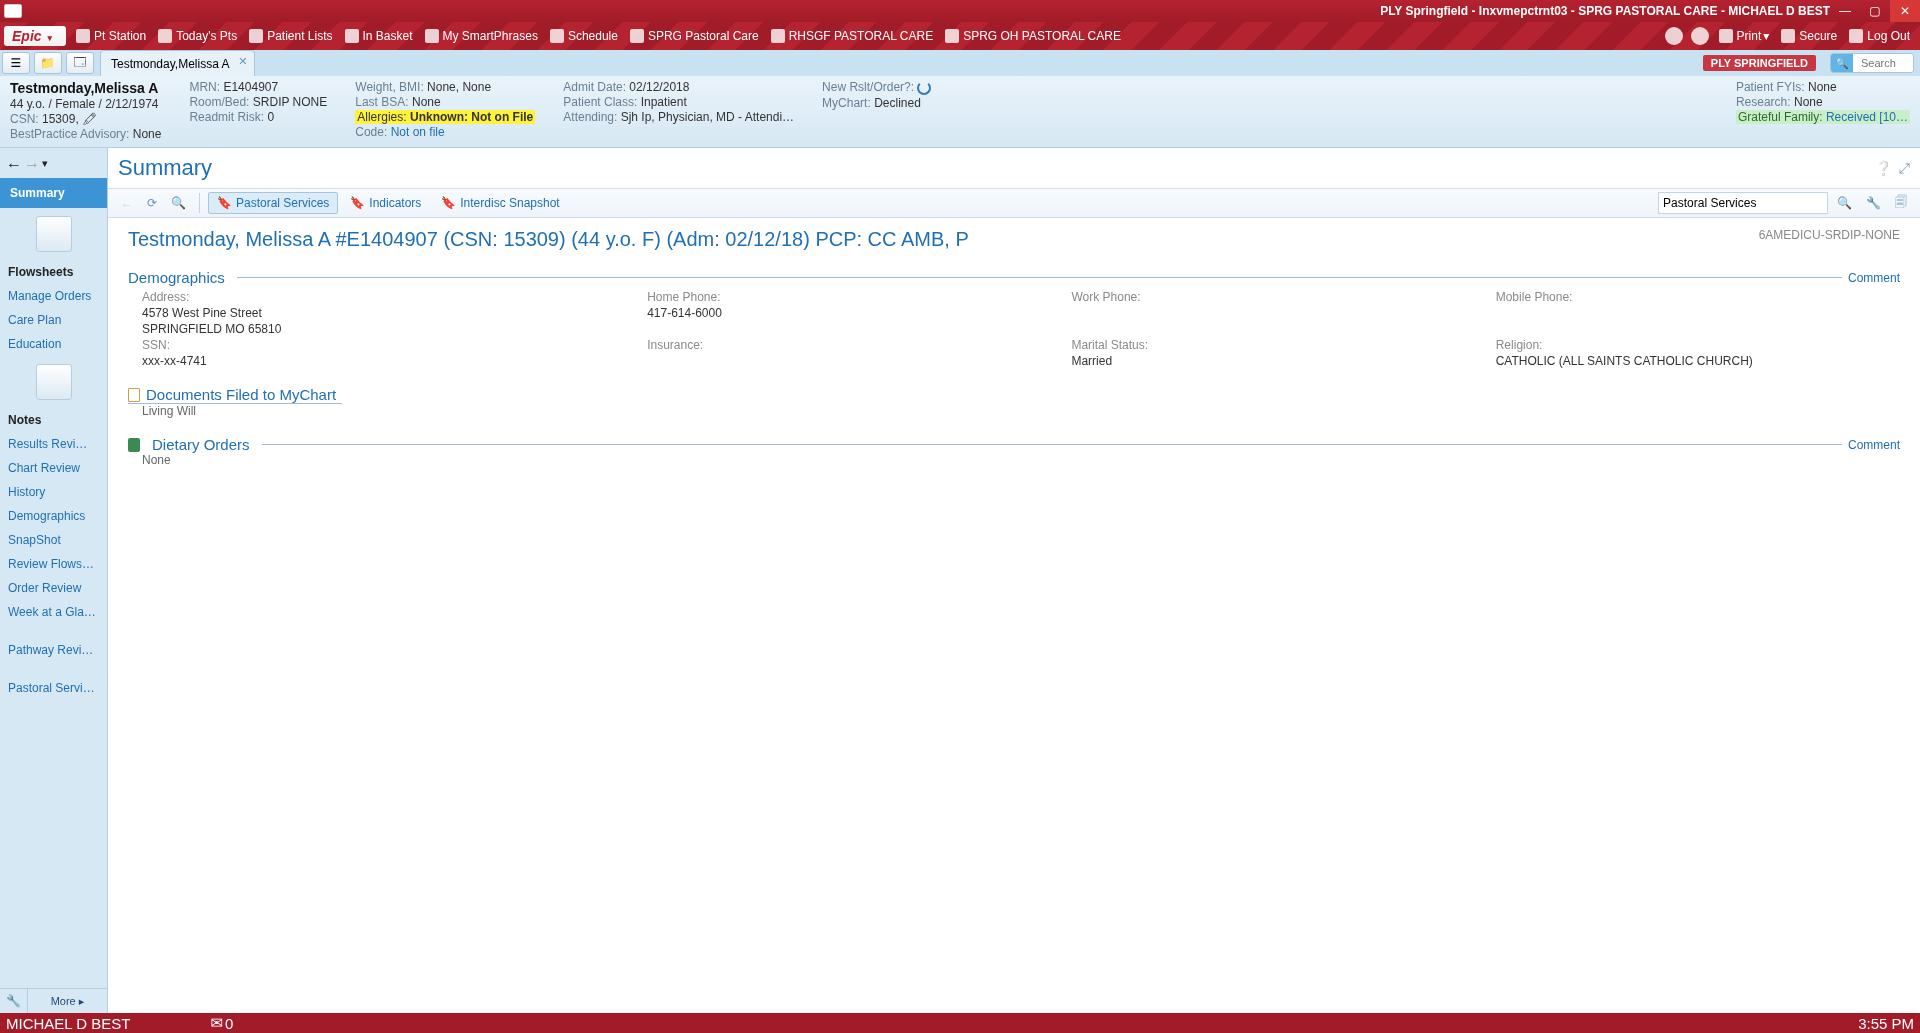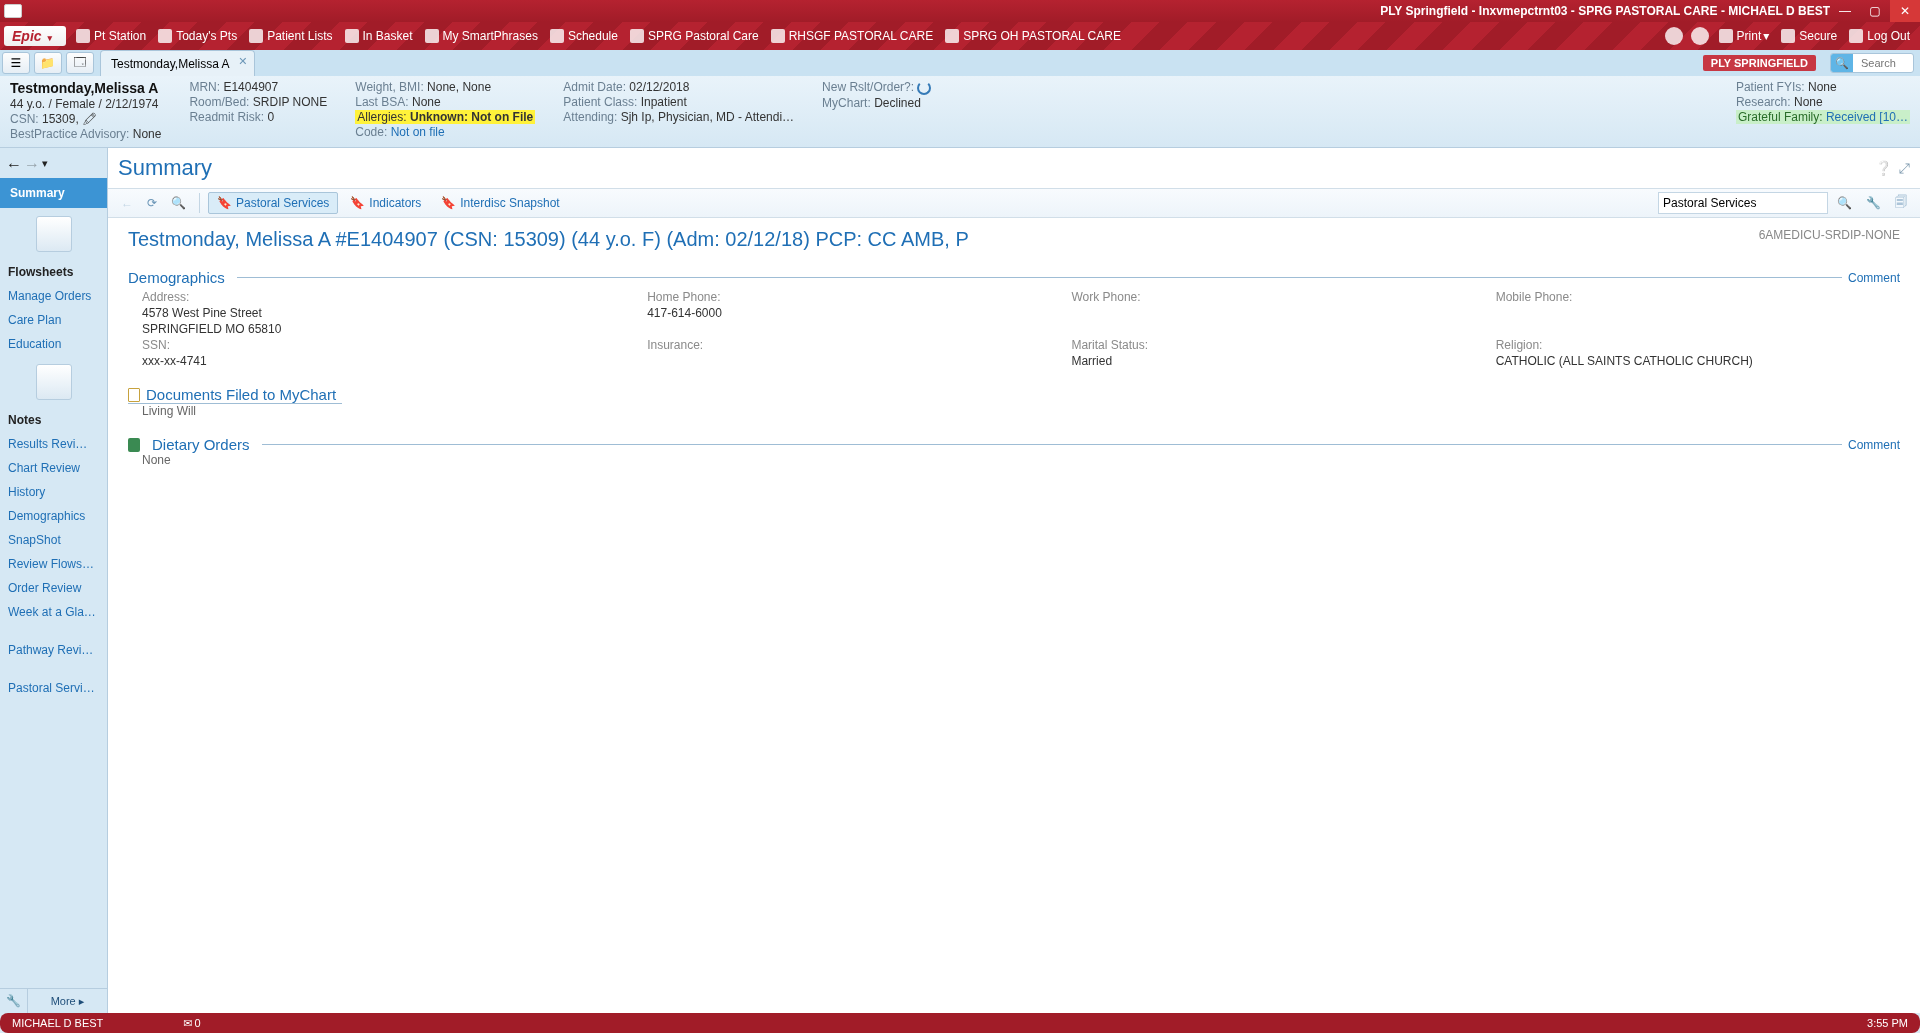--- a/index.html
+++ b/index.html
@@ -82,21 +82,21 @@
 .rsect .ruleline h3{border-bottom:none;}
 .rsect .ruleline .hr{flex:1;border-top:1px solid #9fbdd5;}
 .rsect .comment{color:#1f6fb5;font-size:12px;cursor:pointer;}
 .demogrid{display:grid;grid-template-columns:1.2fr 1fr 1fr 1fr;column-gap:20px;row-gap:2px;font-size:12px;margin-top:4px;padding-left:14px;}
 .demogrid .glabel{color:#8a8a8a;}
 .doclist{font-size:12px;padding-left:14px;color:#666;}
 .doc-icon{display:inline-block;width:12px;height:14px;border:1px solid #c7a23e;border-radius:1px;margin-right:6px;vertical-align:-2px;}
 .diet-icon{display:inline-block;width:12px;height:14px;background:#3a8a52;border-radius:2px;margin-right:6px;vertical-align:-2px;}
 
 
-.footer{background:#a11c28;height:20px;color:#fff;font-size:11px;display:flex;align-items:center;padding:0 12px;border-radius:8px;}
+.footer{background:#a11c28;height:20px;color:#fff;font-size:15px;display:flex;align-items:center;padding:0 6px;}
 .footer .mail{margin-left:80px;display:flex;align-items:center;gap:2px;}
 .footer .time{margin-left:auto;}
 </style>
 </head>
 <body>
 
 <div class="window">
 
   <div class="titlebar">
     <div class="sysicon"></div>

